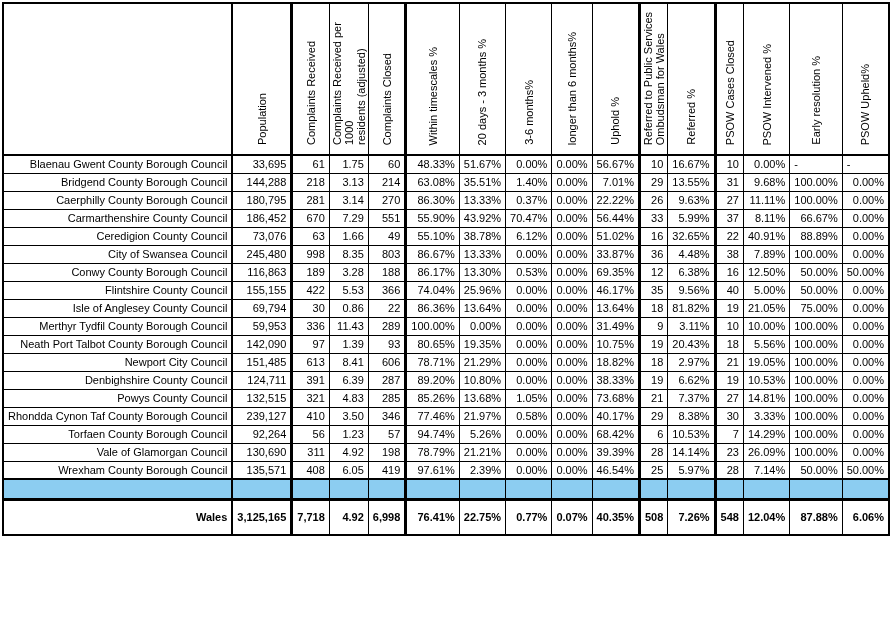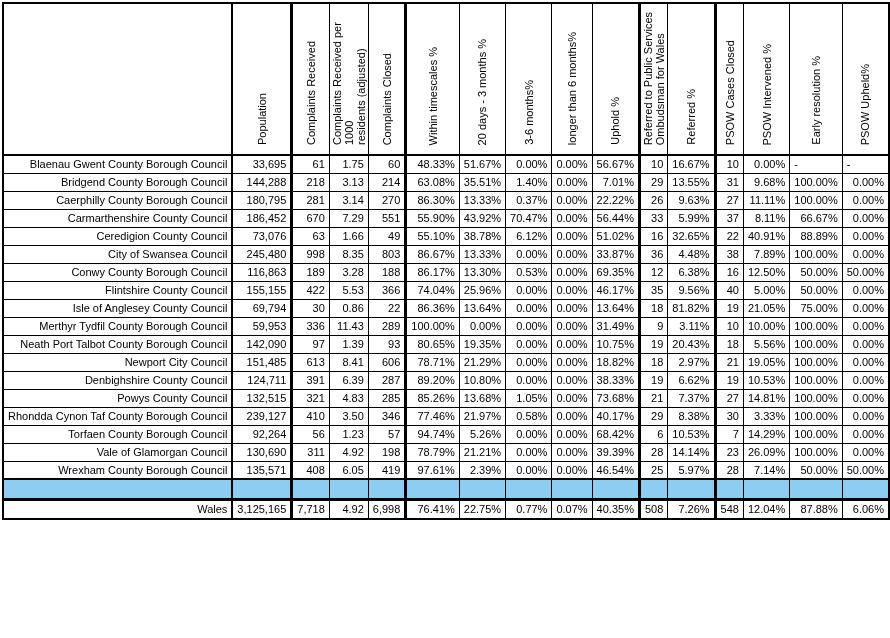--- a/index.html
+++ b/index.html
@@ -57,21 +57,21 @@
   
   .bM { border-right-width: 2px !important; }
   .bT { border-right-width: 3px !important; }
   
   tr.sep td {
     height: 20px;
     border-top: 2px solid #000;
     border-bottom: 3px solid #000;
   }
   
-  tr.total td { height: 20px; }
+  tr.total td { height: 36px; font-weight: bold; }
 </style>
 </head>
 <body>
 
 <div class="page">
   <table class="grid" id="council-table">
     <colgroup id="cols">
         <col style="width: 204px;">
         <col style="width: 60px;">
         <col style="width: 35px;">

